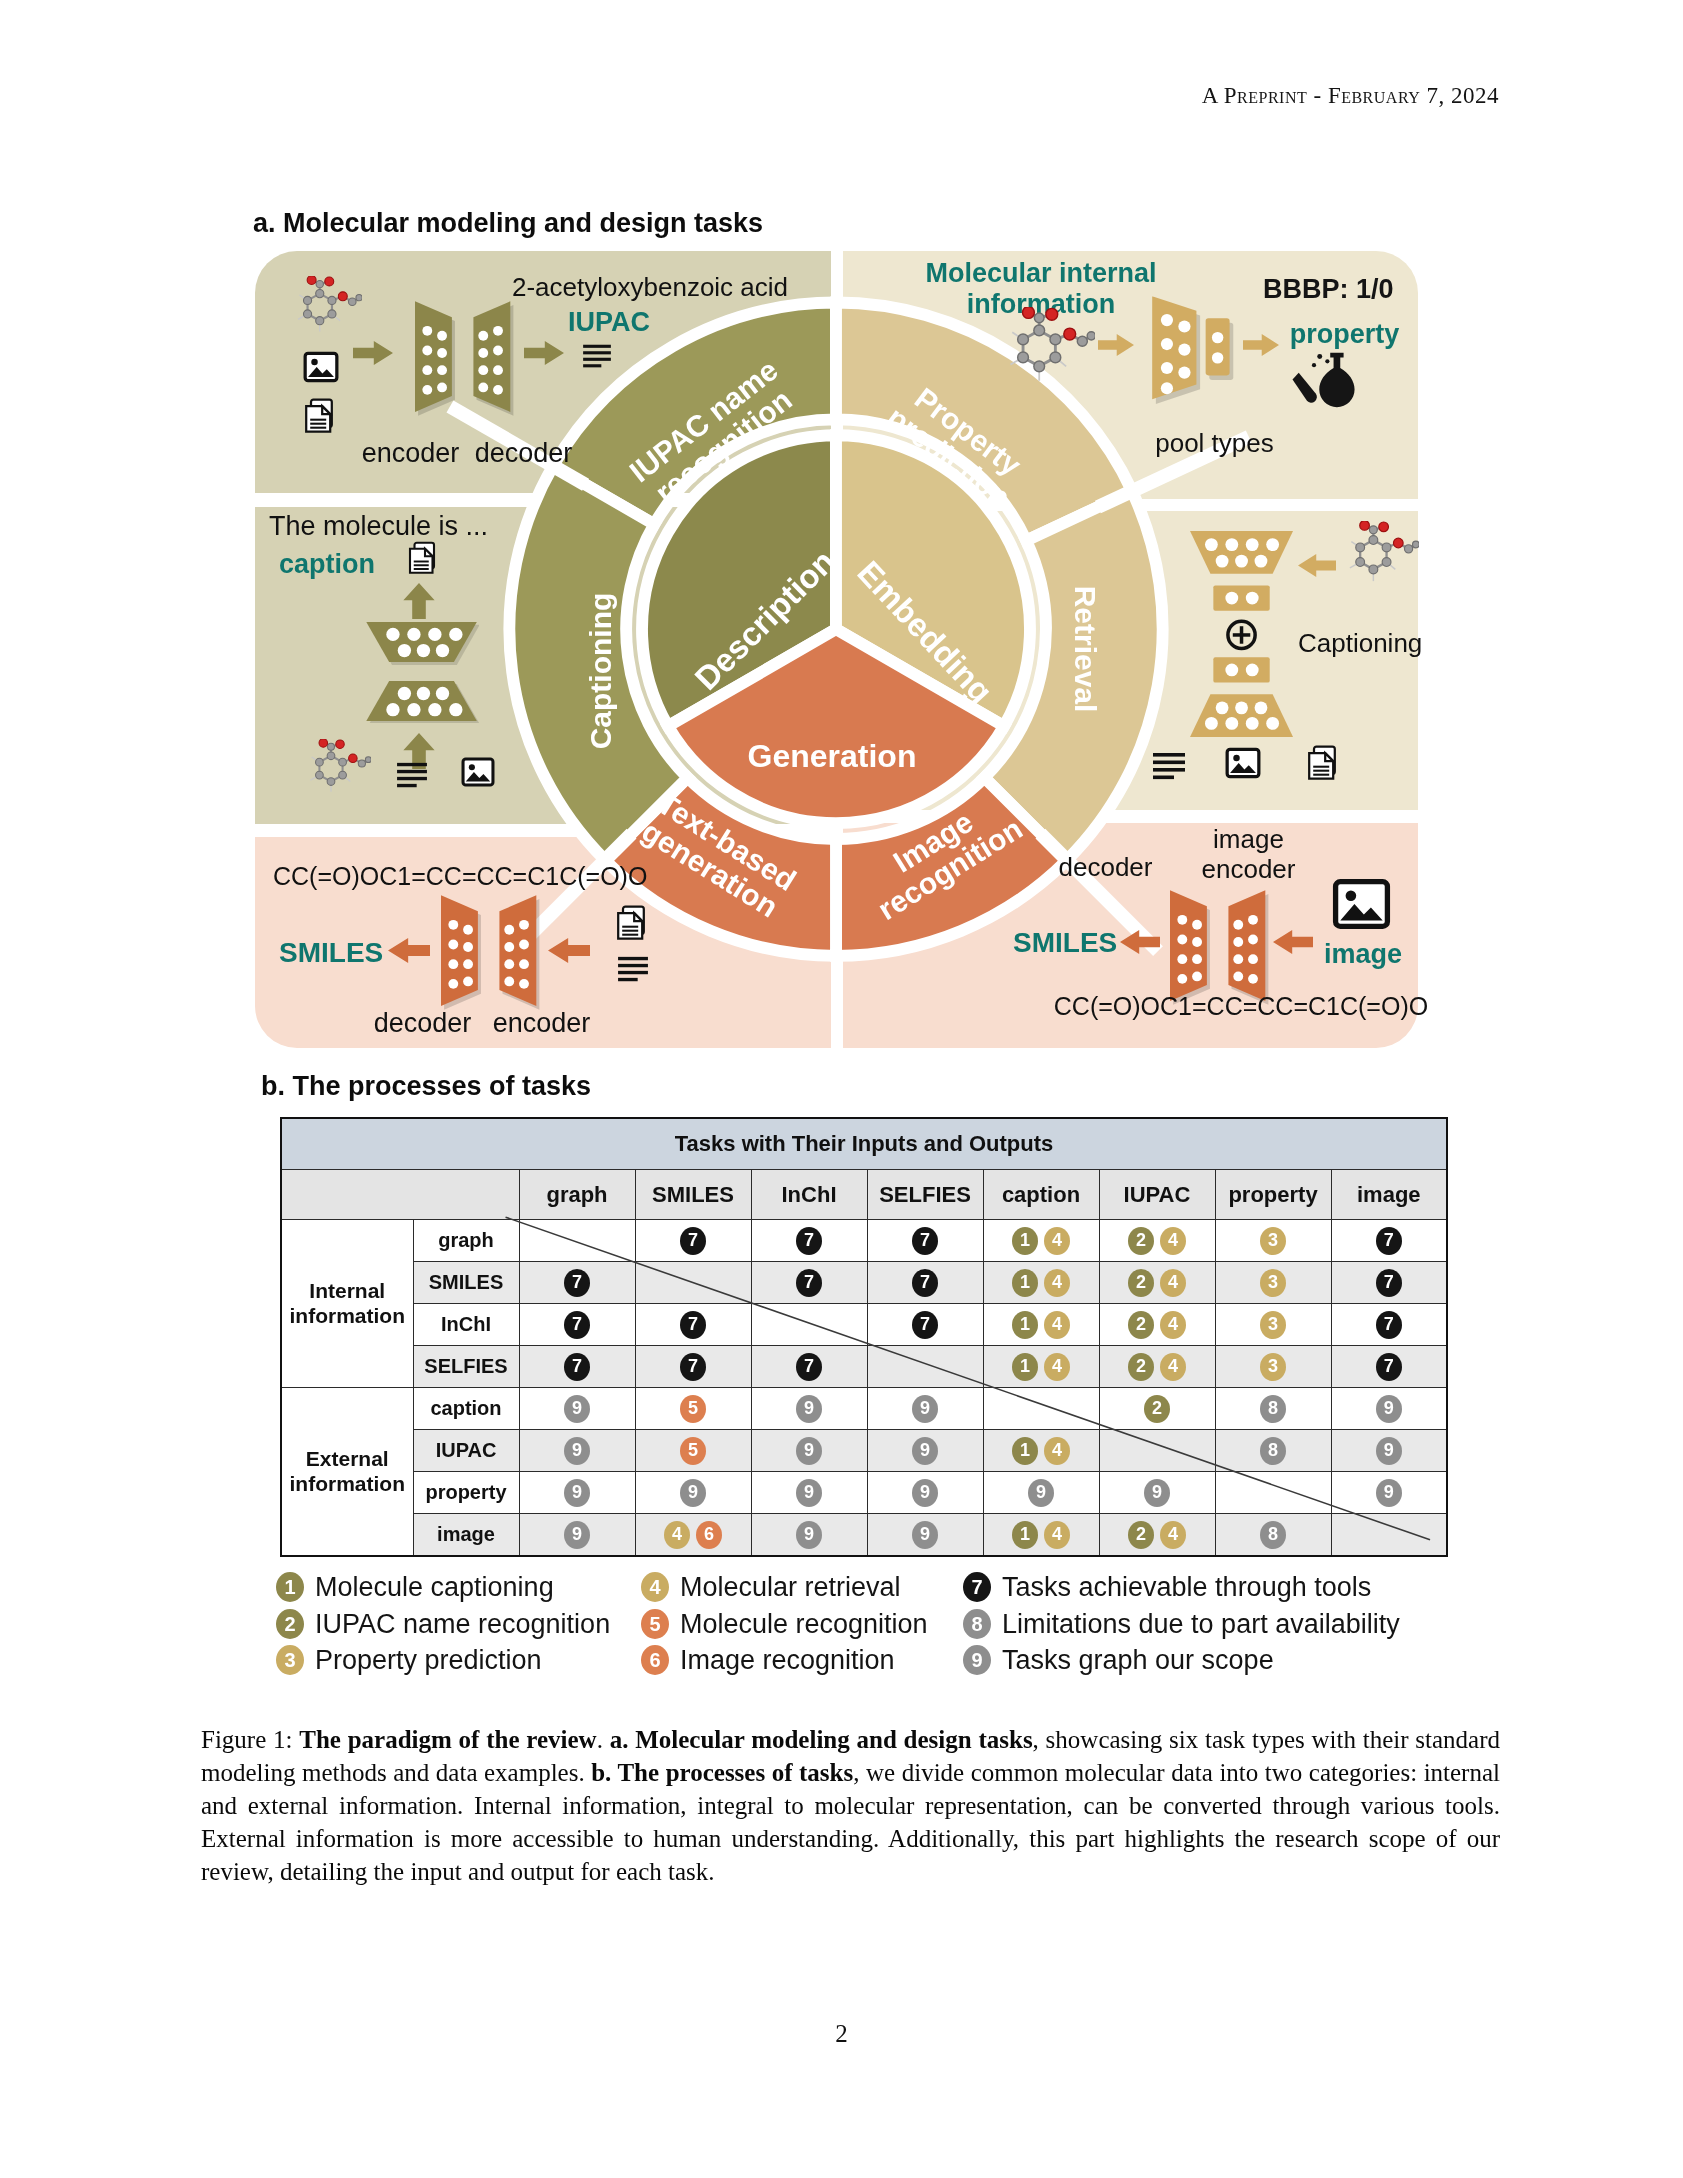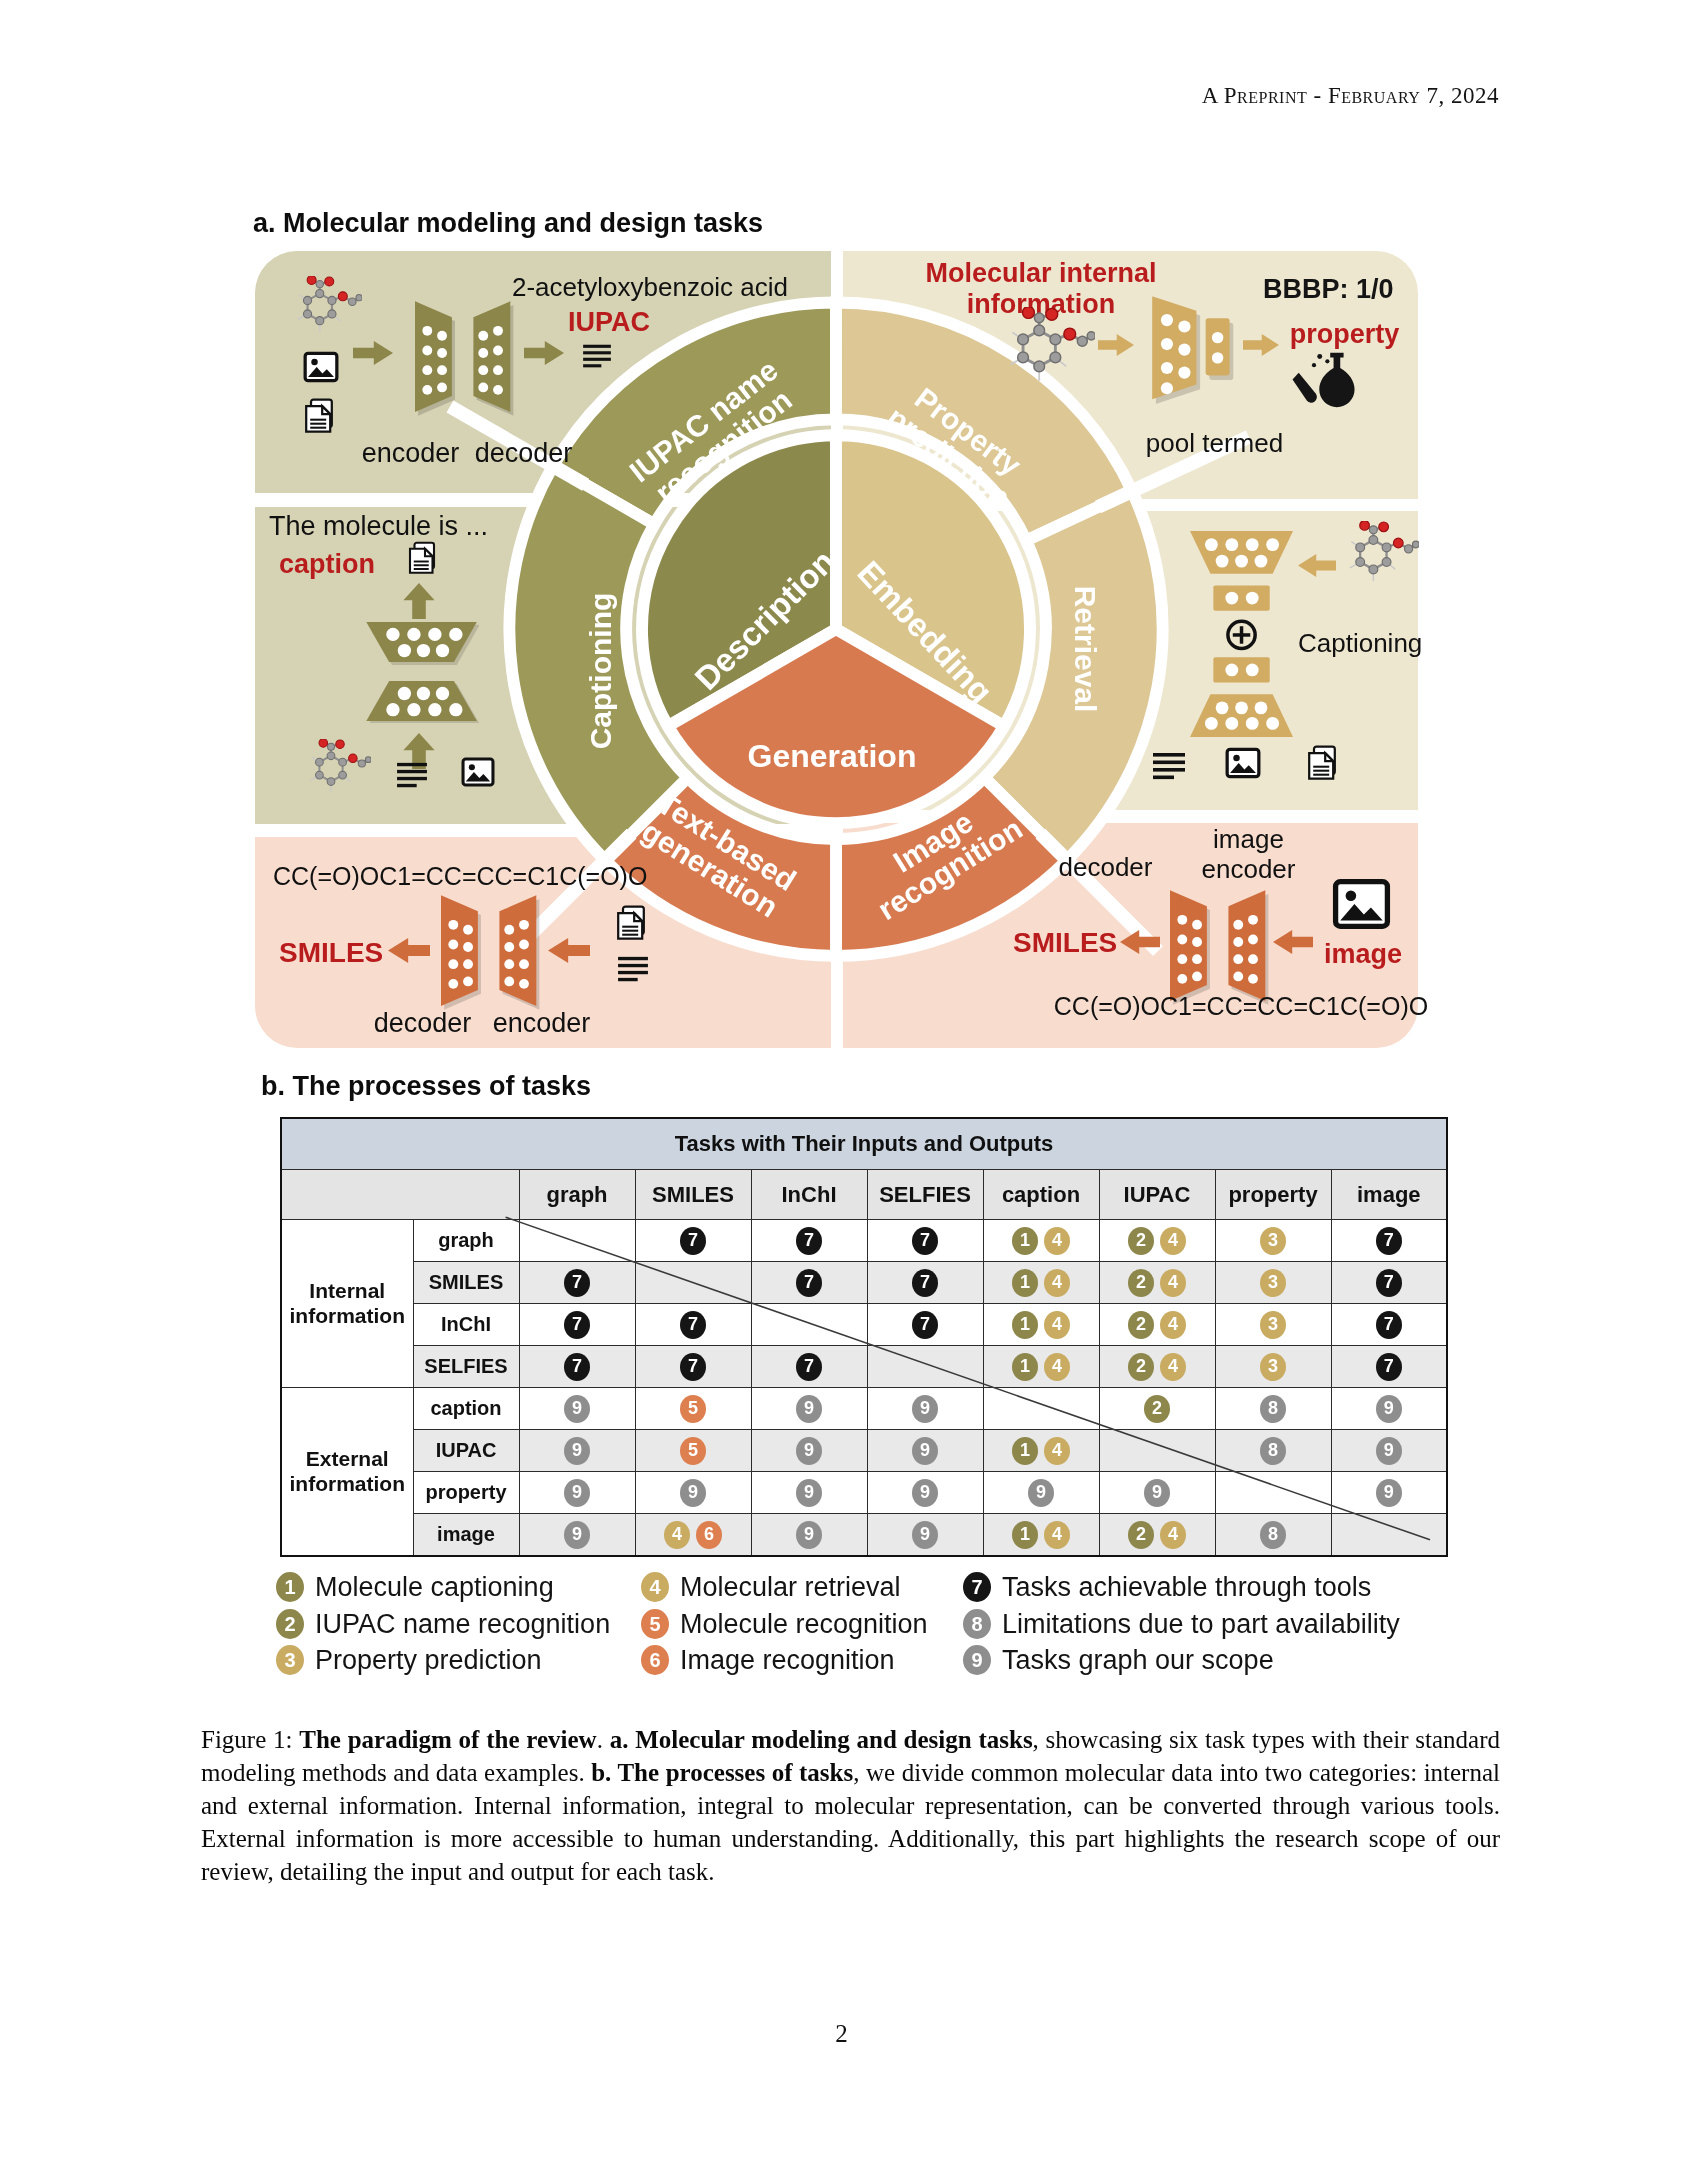--- a/index.html
+++ b/index.html
@@ -6,21 +6,21 @@
   .page{position:relative;width:1683px;height:2178px;background:#ffffff;overflow:hidden;
         font-family:"Liberation Sans",sans-serif;color:#111;}
   .abs{position:absolute;}
   .serif{font-family:"Liberation Serif",serif;}
   .hdr{font-family:"Liberation Serif",serif;font-variant:small-caps;font-size:23px;letter-spacing:0.5px;color:#141414;}
   .sec-title{font-size:27px;font-weight:bold;color:#0d0d0d;}
   .panel{position:absolute;z-index:1;}
   .p-olive{background:#d6d2b4;}
   .p-cream{background:#eee7d0;}
   .p-pink{background:#f8ddcf;}
-  .red{color:#b91c1c;font-weight:bold;}
+  .red{color:#0f766e;font-weight:bold;}
   .blk{color:#151515;}
   .wheel{position:absolute;left:0;top:0;z-index:2;pointer-events:none;}
   .wlabel{position:absolute;z-index:3;color:#fff;font-weight:bold;text-align:center;
           white-space:pre-line;line-height:1.08;transform:translate(-50%,-50%) rotate(var(--r,0deg));}
   .pc{position:absolute;z-index:3;}
   .preline{white-space:pre-line;}
   .ctr{text-align:center;}
   .ar{position:absolute;z-index:3;}
   .ar-r{clip-path:polygon(0 30%,52% 30%,52% 4%,100% 50%,52% 96%,52% 70%,0 70%);}
   .ar-l{clip-path:polygon(100% 30%,48% 30%,48% 4%,0 50%,48% 96%,48% 70%,100% 70%);}
@@ -298,21 +298,21 @@
     <div class="ar ar-r" style="left:849px;top:87px;width:36px;height:24px;background:#d2ac62;"></div>
     <svg class="pc" style="left:903px;top:50px;color:#d2ac62;" width="87" height="109" viewBox="0 0 88 110">
         <use href="#sym-encpool"></use>
       </svg>
     <div class="ar ar-r" style="left:994px;top:87px;width:36px;height:24px;background:#d2ac62;"></div>
     <div class="pc blk" style="left:1014px;top:28px;width:149px;font-size:27px;font-weight:bold;">BBBP: 1/0</div>
     <div class="pc red ctr" style="left:1030px;top:73px;width:131px;font-size:27px;">property</div>
     <svg class="pc" style="left:1042px;top:101px;" width="67" height="63" viewBox="0 0 68 64">
         <use href="#sym-flask"></use>
       </svg>
-    <div class="pc ctr" style="left:896px;top:182px;width:139px;font-size:26px;">pool termed</div>
+    <div class="pc ctr" style="left:896px;top:182px;width:139px;font-size:26px;">pool types</div>
 
     <div class="pc" style="left:20px;top:265px;font-size:27px;">The molecule is ...</div>
     <div class="pc red" style="left:30px;top:303px;font-size:27px;">caption</div>
     <svg class="pc" style="left:158px;top:295px;" width="30" height="35" viewBox="0 0 30 35">
         <use href="#sym-doc"></use>
       </svg>
     <div class="ar ar-u" style="left:153px;top:337px;width:34px;height:36px;background:#8c864a;"></div>
     <svg class="pc" style="left:117px;top:376px;color:#8c864a;" width="113" height="101" viewBox="0 0 114 102">
         <use href="#sym-vstack"></use>
       </svg>

